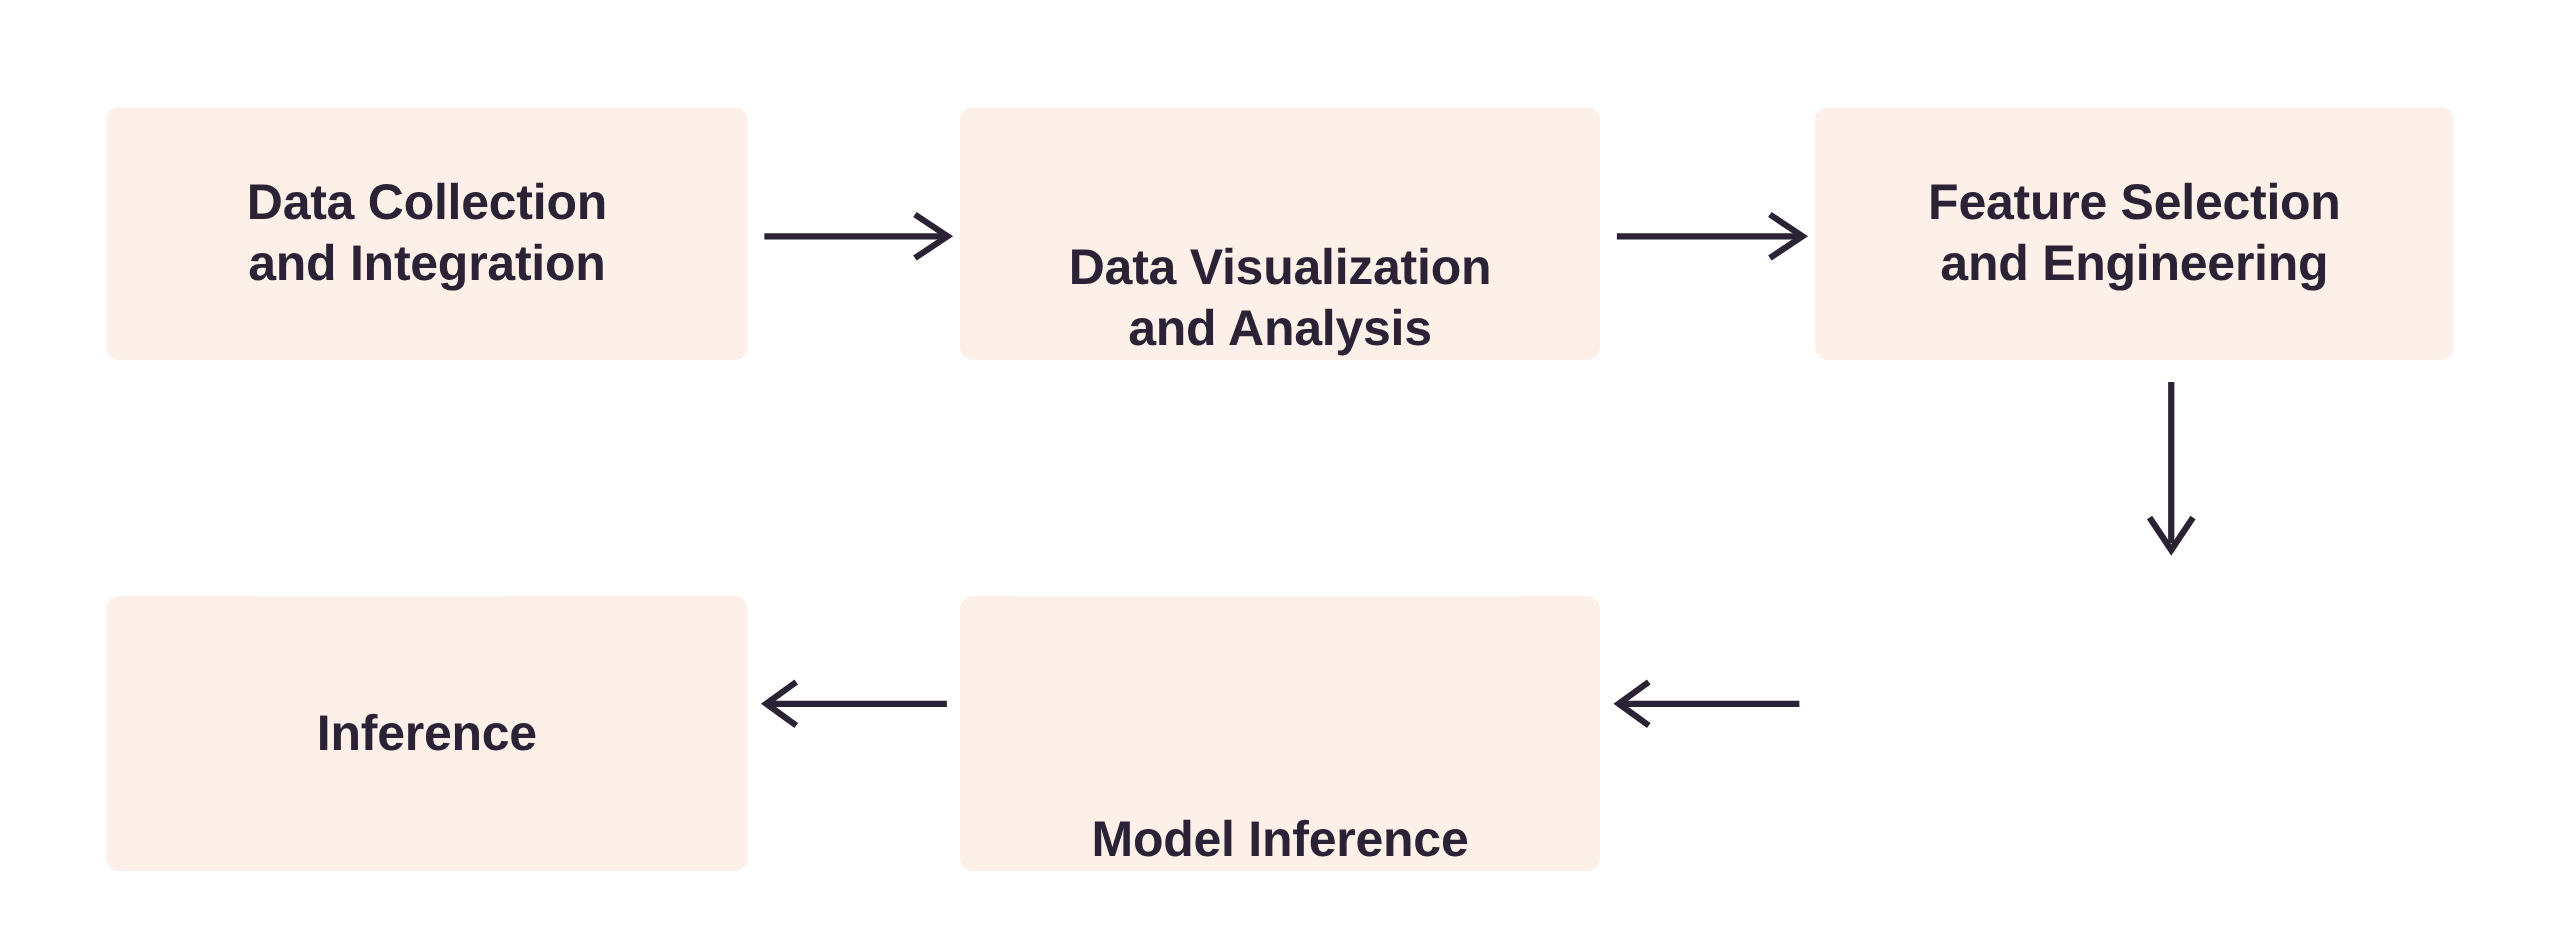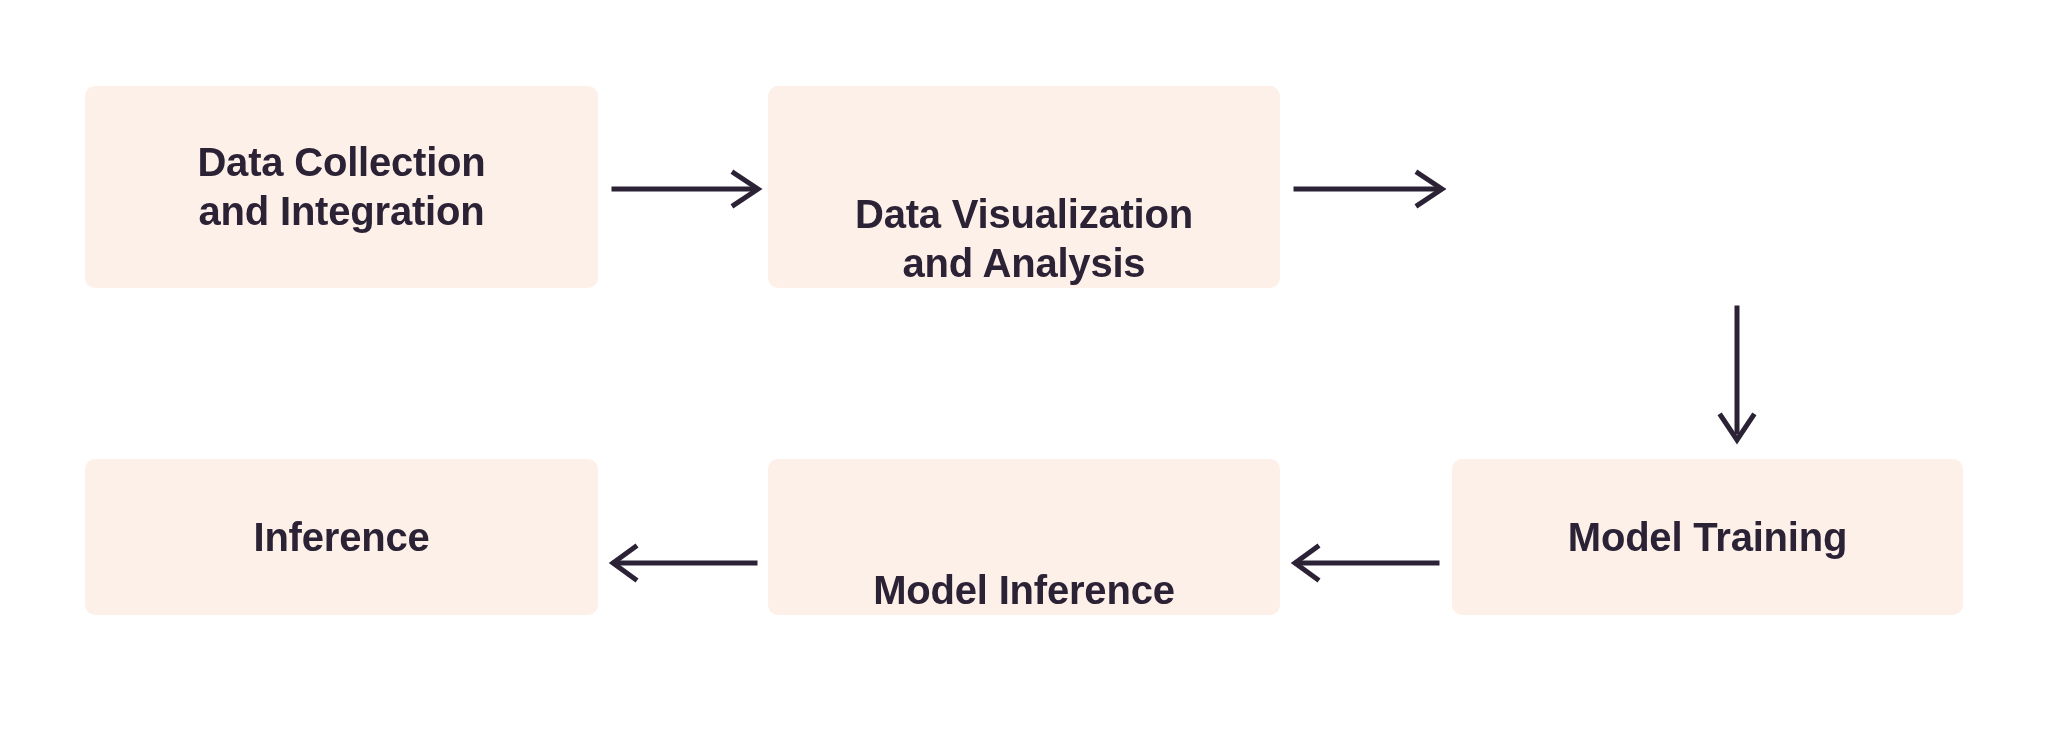--- a/index.html
+++ b/index.html
@@ -38,21 +38,21 @@
     line-height: 1.22;
     letter-spacing: -0.2px;
     color: #2b2235;
     text-align: center;
     white-space: pre-line;
   }
 
   
   .r1 { top: 86px;  height: 202px; }
   
-  .r2 { top: 459px; height: 156px; }
+  .r2 { top: 477px; height: 220px; }
 
   .c1 { left: 85px;   width: 513px; }
   .c2 { left: 768px;  width: 512px; align-items: flex-end; }
   .c3 { left: 1452px; width: 511px; }
 
   .arrow {
     position: absolute;
   }
   .arrow svg {
     display: block;
@@ -67,32 +67,33 @@
   <div class="node r1 c1">
     <span class="node-label">Data Collection
 and Integration</span>
   </div>
 
   <div class="node r1 c2">
     <span class="node-label">Data Visualization
 and Analysis</span>
   </div>
 
+  <div class="node r1 c3">
+    <span class="node-label">Feature Selection
+and Engineering</span>
+  </div>
 
   <div class="node r2 c1">
     <span class="node-label">Inference</span>
   </div>
 
   <div class="node r2 c2">
     <span class="node-label">Model Inference</span>
   </div>
 
-  <div class="node r2 c3">
-    <span class="node-label">Model Training</span>
-  </div>
 
   <div class="arrow" style="left:612px; top:168px; width:156px; height:42px;">
     <svg width="156" height="42" viewBox="0 0 156 42" fill="none">
       <path d="M2 21 H142" stroke="#2b2235" stroke-width="5" stroke-linecap="square"></path>
       <path d="M122 5 L146 21 L122 37" stroke="#2b2235" stroke-width="5" fill="none" stroke-linecap="square" stroke-linejoin="miter"></path>
     </svg>
   </div>
 
   <div class="arrow" style="left:1294px; top:168px; width:158px; height:42px;">
     <svg width="158" height="42" viewBox="0 0 158 42" fill="none">

